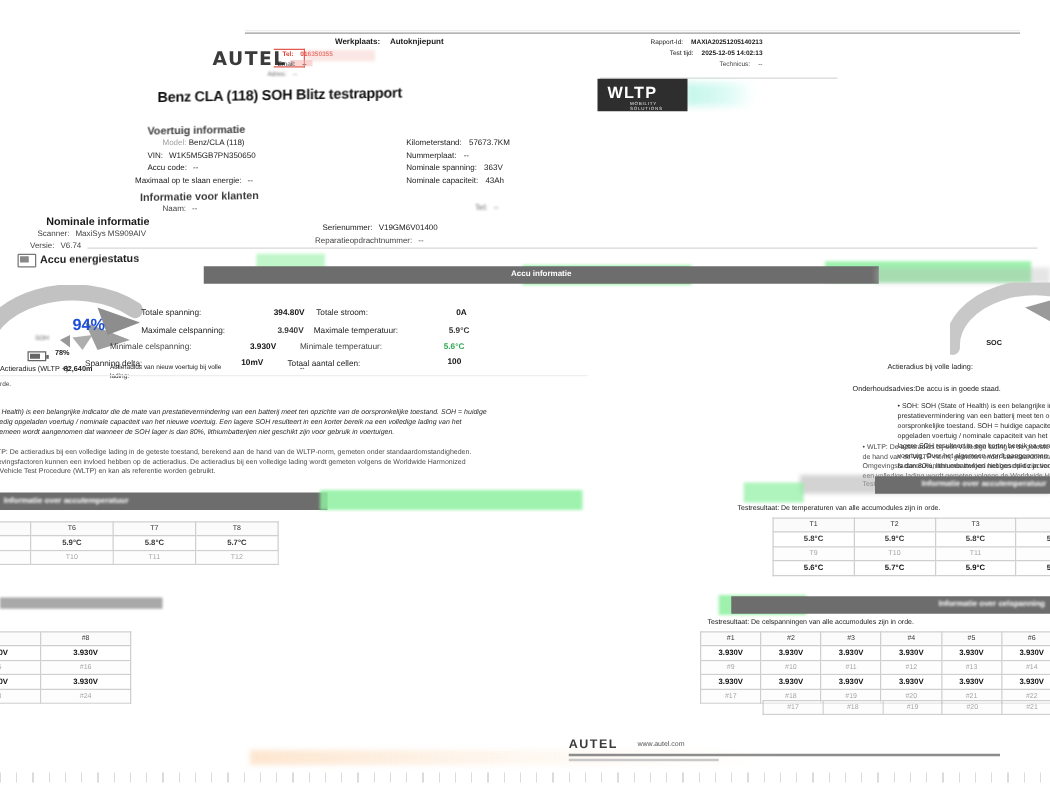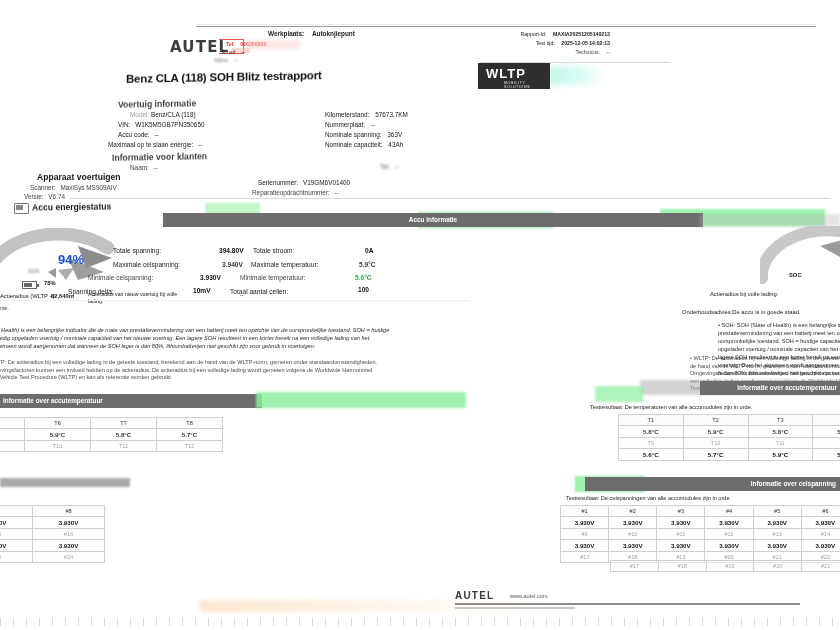--- a/index.html
+++ b/index.html
@@ -228,21 +228,21 @@
   <div class="abs lg b blur2" style="left:112px;top:152px;transform:skewY(-1deg);">Informatie voor klanten</div>
   <div class="abs sm blur2" style="left:130px;top:164px;">
     <span>Naam:</span>
     <span style="margin-left:3px;">--</span>
   </div>
   <div class="abs sm blur3" style="left:380px;top:163px;">
     <span>Tel:</span>
     <span style="margin-left:3px;">--</span>
   </div>
 
-  <div class="abs lg b" style="left:37px;top:172px;">Apparaat voertuigen</div>
+  <div class="abs lg b" style="left:37px;top:172px;">Nominale informatie</div>
   <div class="abs sm blur2" style="left:30px;top:184px;">
     <span>Scanner:</span>
     <span style="margin-left:3px;">MaxiSys MS909AIV</span>
   </div>
   <div class="abs sm blur2" style="left:24px;top:193px;">
     <span>Versie:</span>
     <span style="margin-left:3px;">V6.74</span>
   </div>
   <div class="abs sm blur1" style="left:258px;top:179px;">
     <span>Serienummer:</span>

